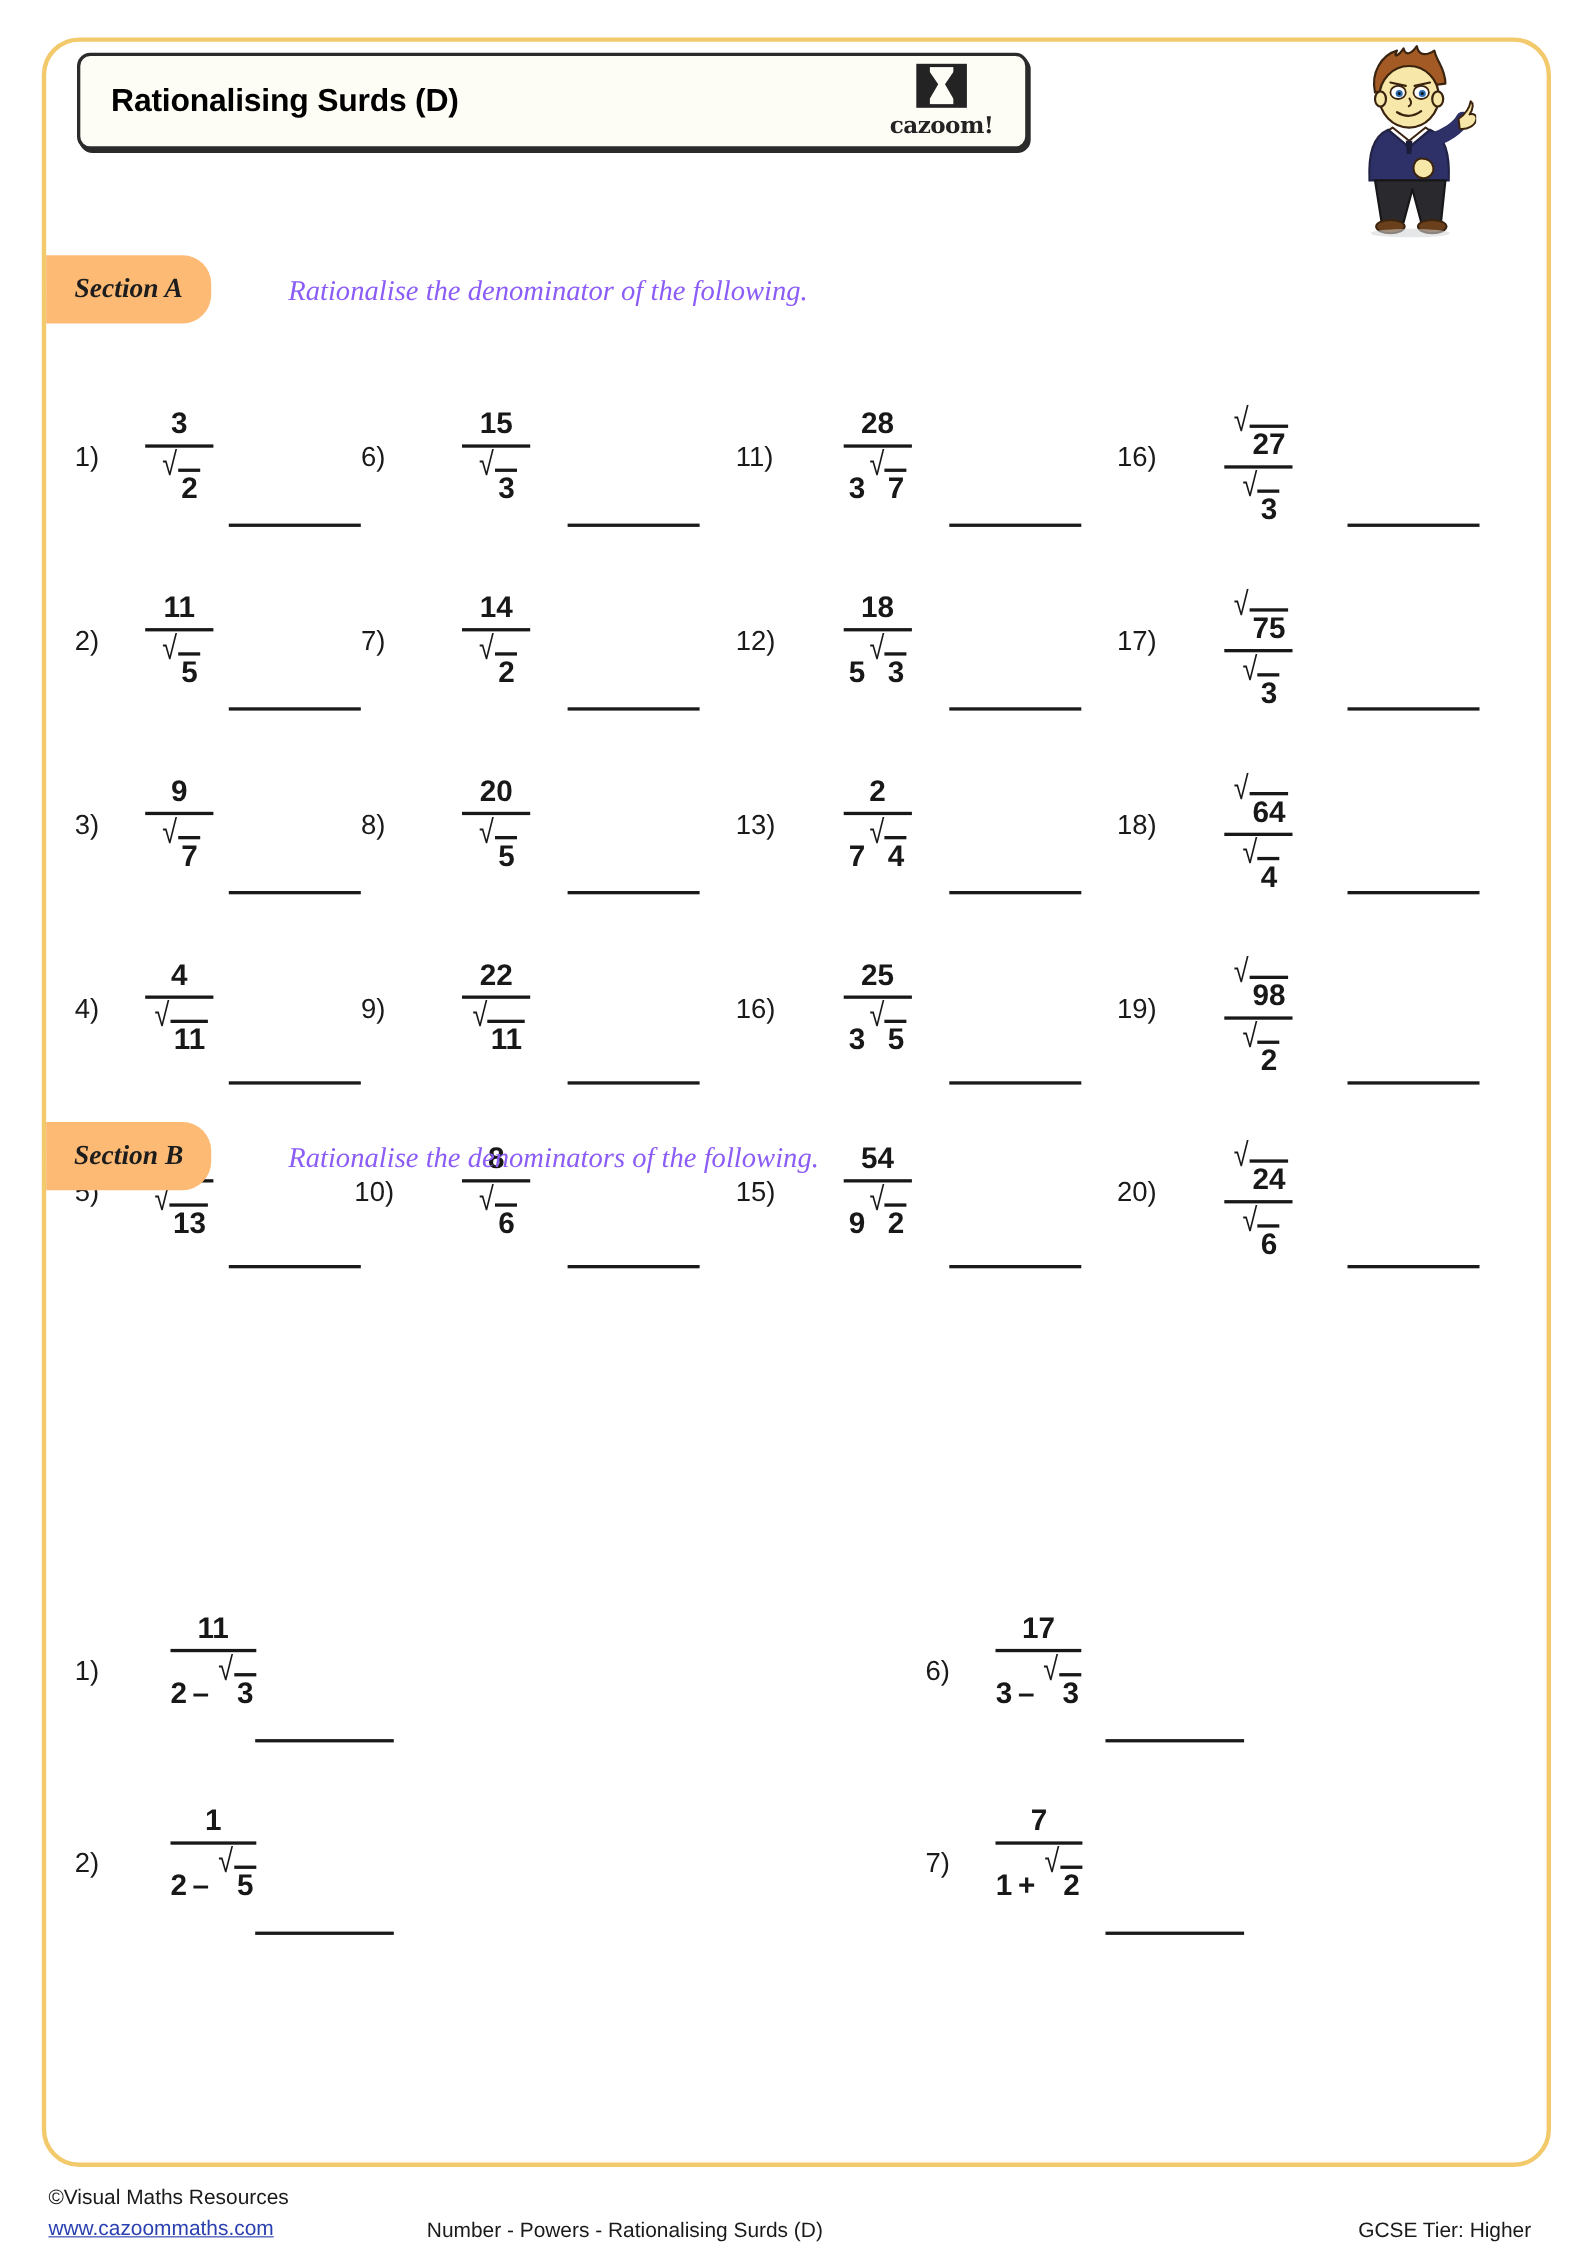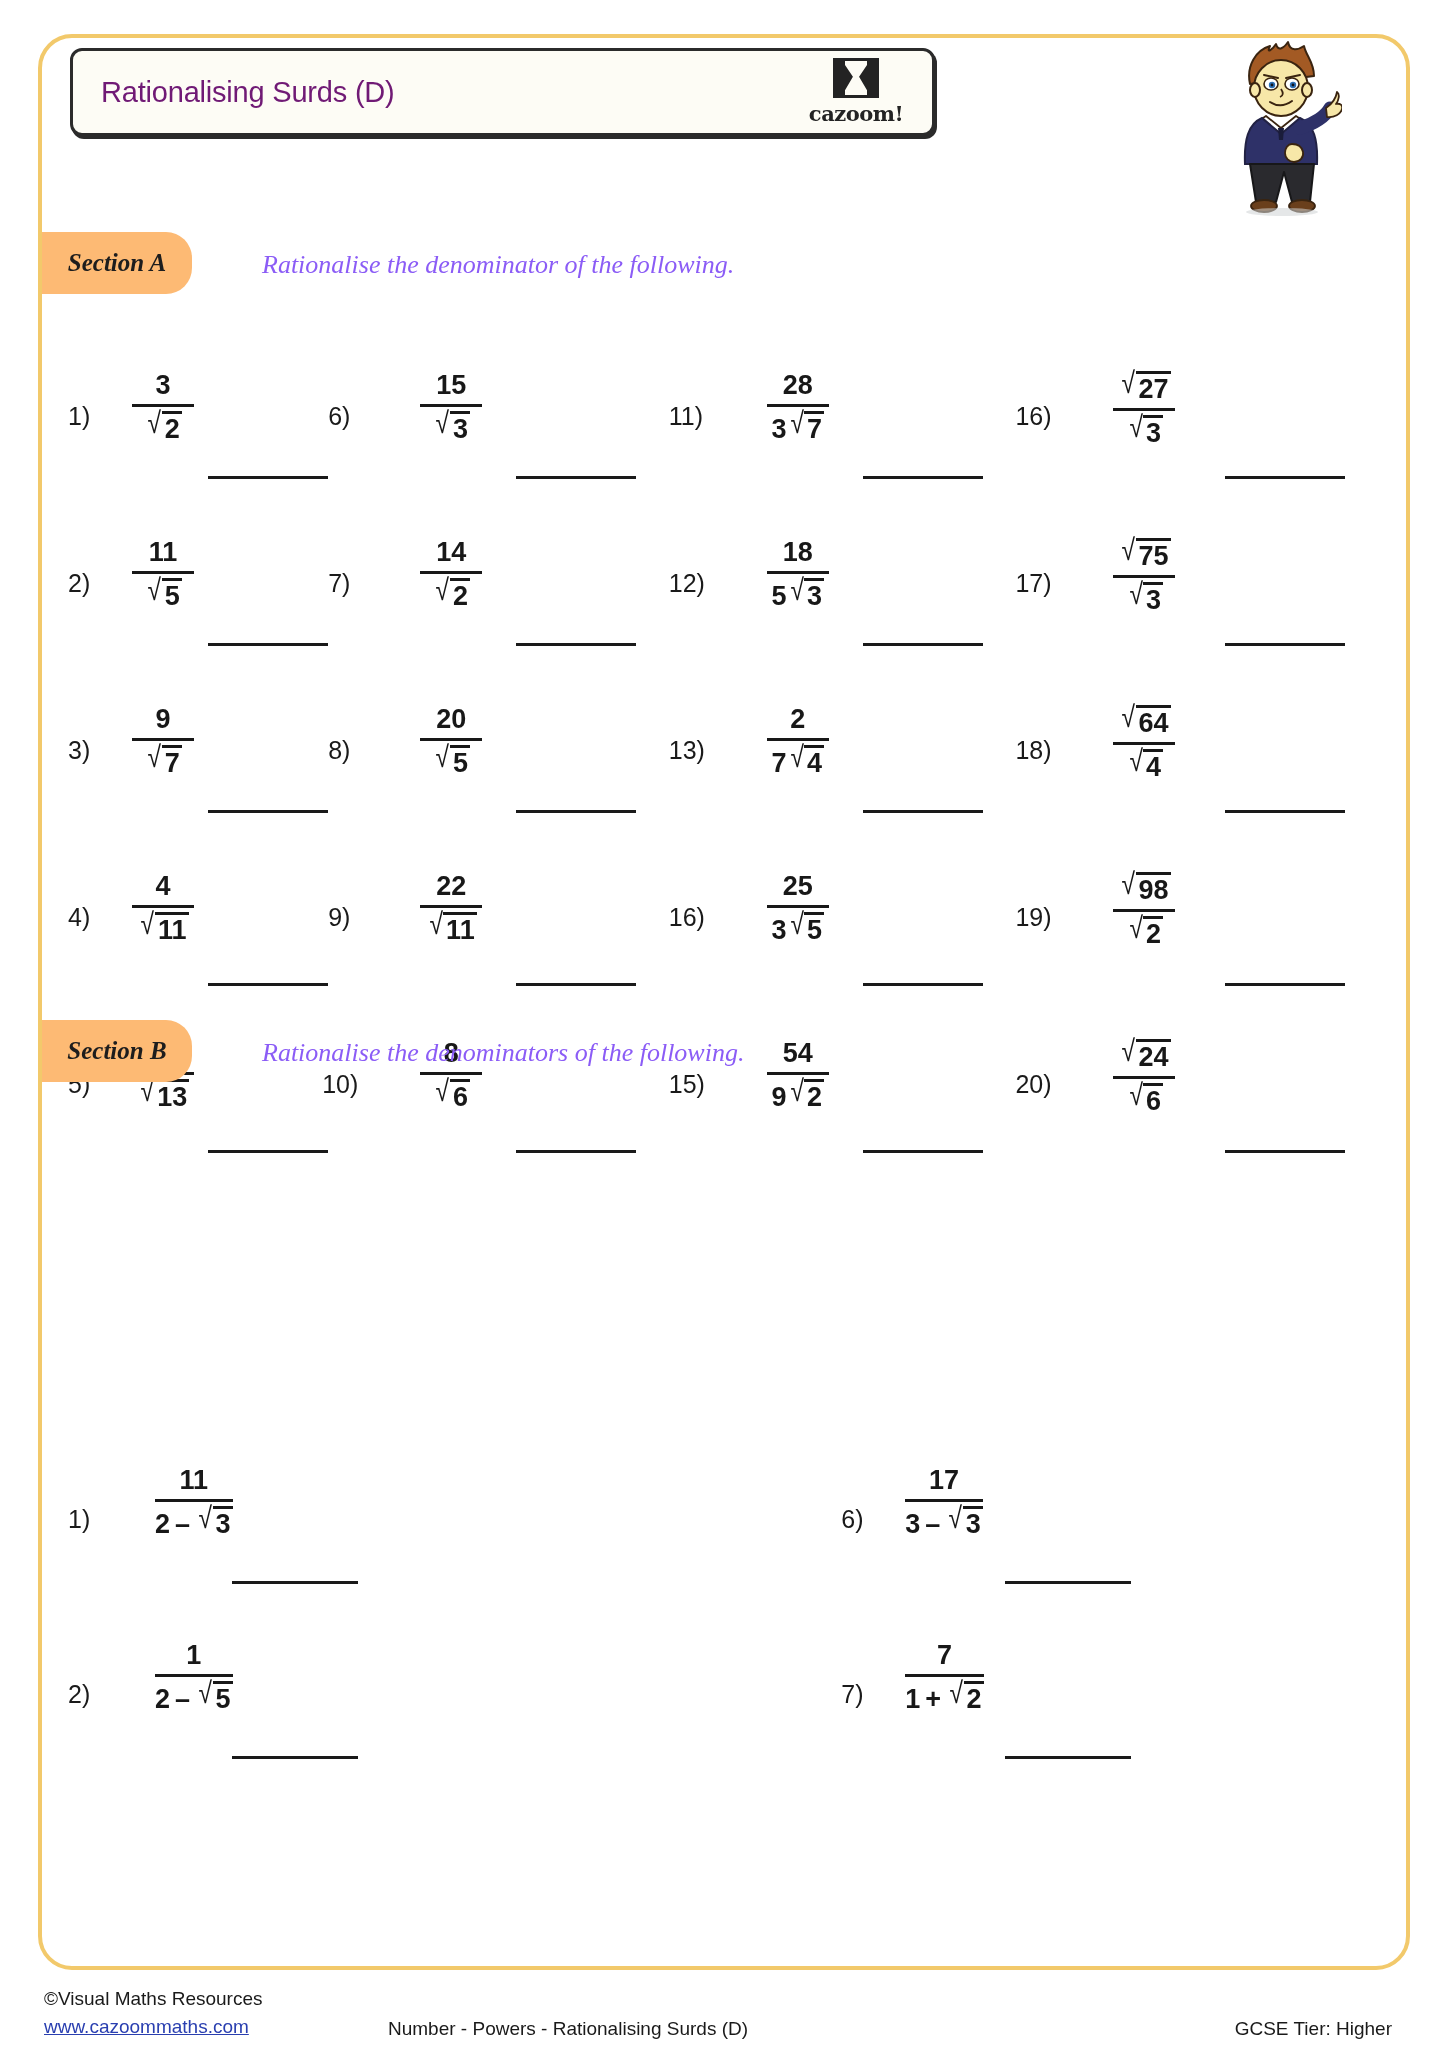--- a/index.html
+++ b/index.html
@@ -31,22 +31,22 @@
     width: 865px; height: 88px;
     border: 3px solid #2b2b2b;
     border-radius: 12px;
     background: #fdfcf5;
     display: flex;
     align-items: center;
     box-shadow: 2px 3px 0 #2b2b2b;
   }
   .title-text {
     font-size: 29px;
-    font-weight: normal;
-    color: #701a75;
+    font-weight: bold;
+    color: #000000;
     margin-left: 28px;
     letter-spacing: -0.2px;
   }
 
   
   .logo-box {
     position: absolute;
     right: 14px; top: 50%;
     transform: translateY(-50%);
     width: 124px; height: 72px;
@@ -173,21 +173,21 @@
     font-size: 30px;
     line-height: 0.88;
     font-weight: normal;
     display: inline-block;
     transform: scaleX(0.82);
     margin-right: -1px;
   }
   .rad-body {
     border-top: 3px solid #181818;
     padding: 0 2px 0 3px;
-    margin-top: 1px;
+    margin-top: 16px;
     display: inline-block;
   }
   .coef { font-size: 27px; font-weight: bold; }
   .op { font-size: 27px; font-weight: bold; padding: 0 5px; }
 
   
   .blank {
     position: absolute;
     height: 3px;
     background: #1a1a1a;

